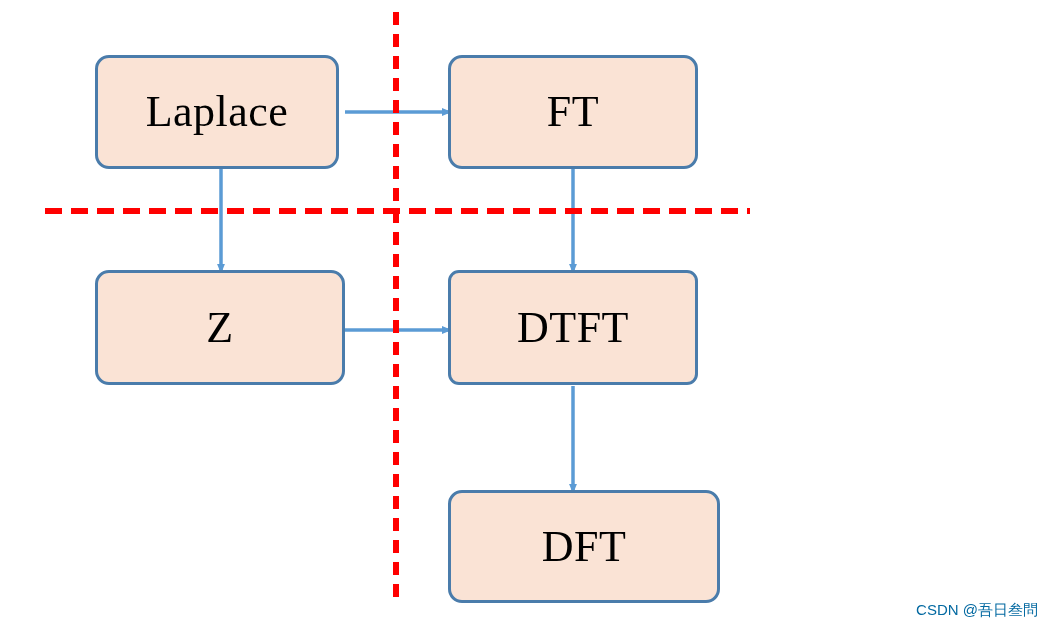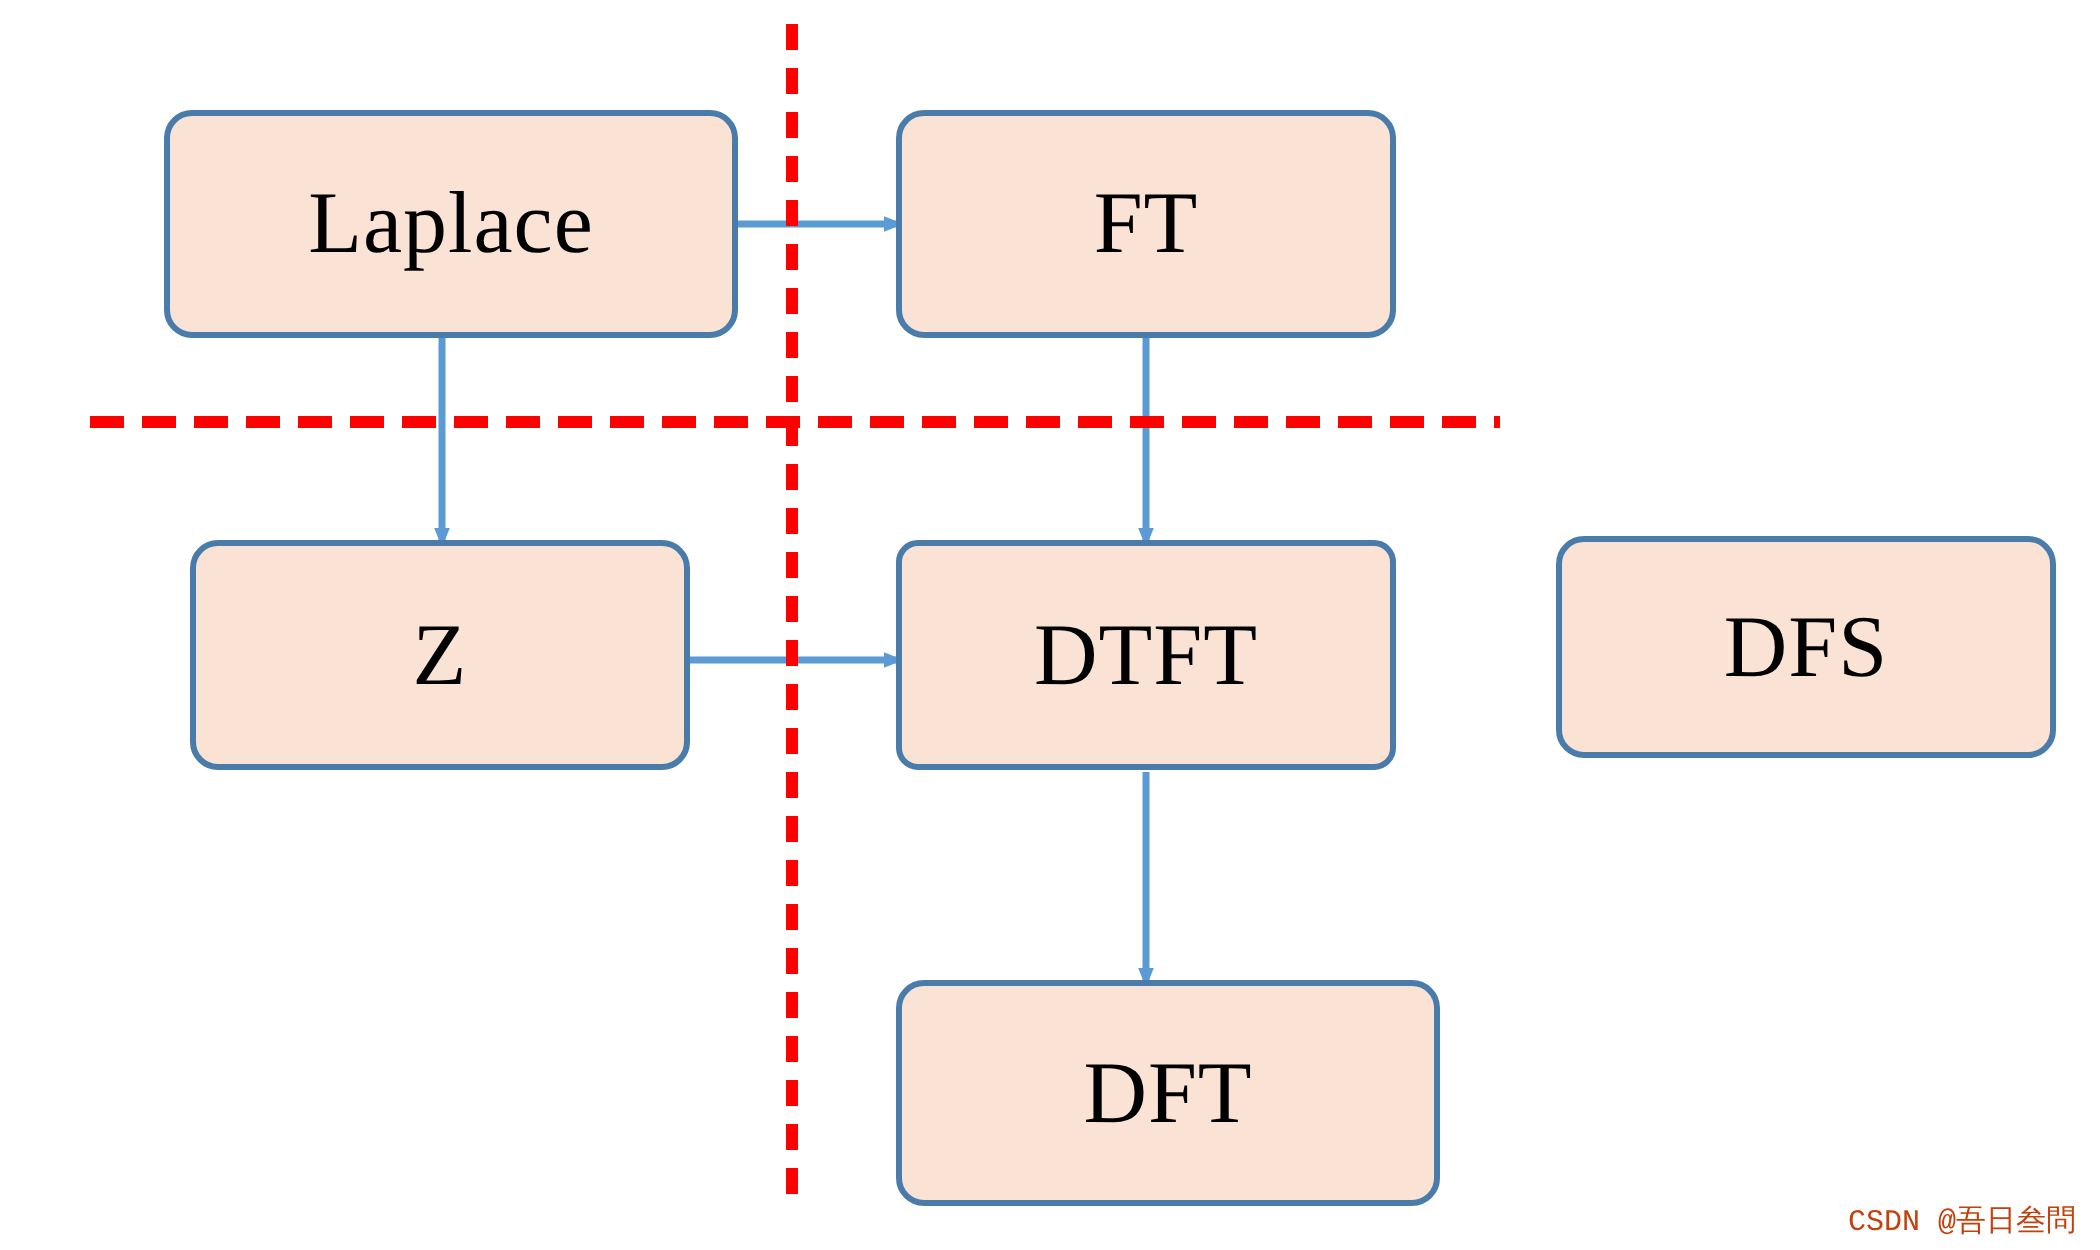--- a/index.html
+++ b/index.html
@@ -33,35 +33,35 @@
     border: 3px solid #4a7cab;
     border-radius: 14px;
     box-sizing: border-box;
     color: #000000;
     font-family: "Liberation Serif", "DejaVu Serif", serif;
     font-size: 44px;
     line-height: 1;
     letter-spacing: 0.5px;
     user-select: none;
   }
-  #node-laplace { left: 82px;  top: 55px;  width: 287px; height: 114px; }
+  #node-laplace { left: 95px;  top: 55px;  width: 244px; height: 114px; }
   #node-ft      { left: 448px; top: 55px;  width: 250px; height: 114px; border-radius: 14px; }
   #node-fs      { left: 778px; top: 55px;  width: 250px; height: 114px; }
   #node-z       { left: 95px;  top: 270px; width: 250px; height: 115px; }
   #node-dtft    { left: 448px; top: 270px; width: 250px; height: 115px; border-radius: 11px; }
   #node-dfs     { left: 778px; top: 268px; width: 250px; height: 111px; }
   #node-dft     { left: 448px; top: 490px; width: 272px; height: 113px; }
 
   #watermark {
     position: absolute;
     right: 12px;
     bottom: 5px;
-    font-family: Liberation Mono, monospace;
+    font-family: Liberation Sans, sans-serif;
     font-size: 15px;
-    color: #c2410c;
+    color: #0369a1;
     white-space: nowrap;
     user-select: none;
   }
 </style>
 </head>
 <body>
 
 <div id="canvas">
 
   <svg id="diagram-svg" viewBox="0 0 1050 625" xmlns="http://www.w3.org/2000/svg">
@@ -96,23 +96,20 @@
 
 
   <div class="node-box" id="node-z">
     <span>Z</span>
   </div>
 
   <div class="node-box" id="node-dtft">
     <span>DTFT</span>
   </div>
 
-  <div class="node-box" id="node-dfs">
-    <span>DFS</span>
-  </div>
 
   <div class="node-box" id="node-dft">
     <span>DFT</span>
   </div>
 
   <div id="watermark">CSDN @吾日叁問</div>
 
 </div>
 
 </body></html>

